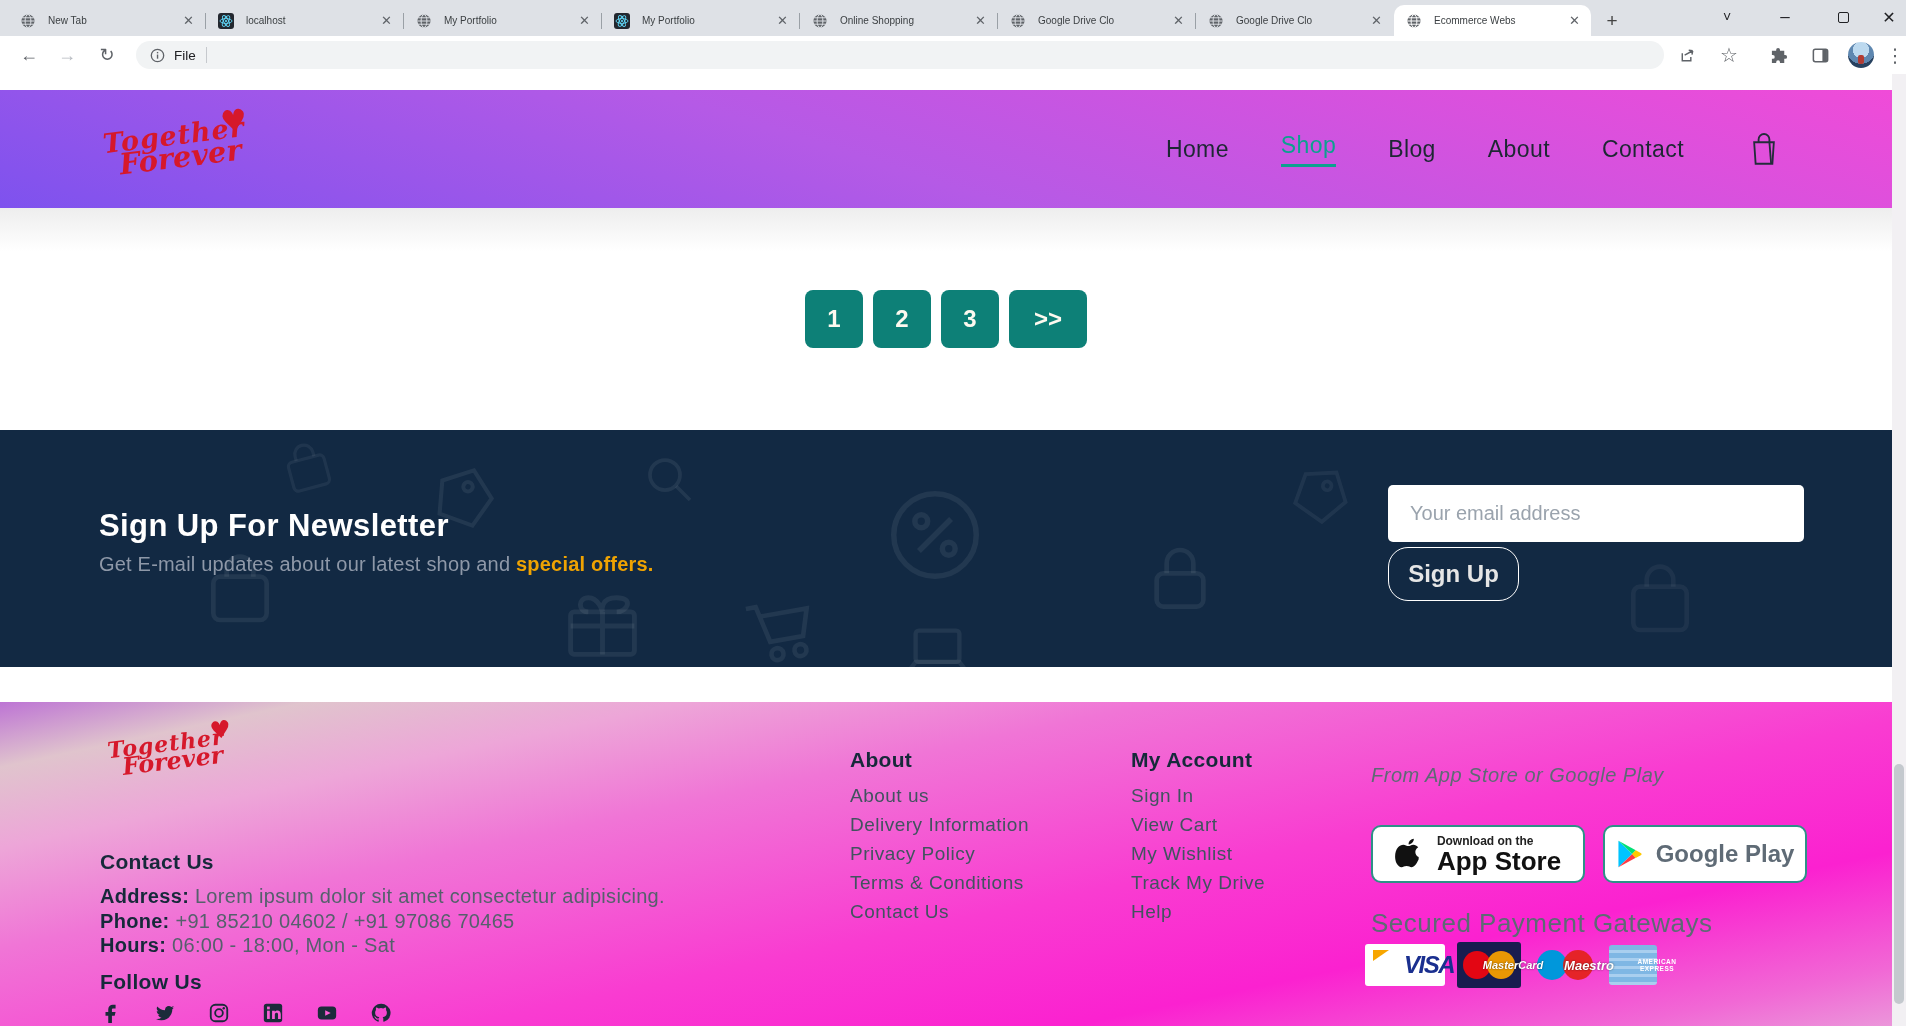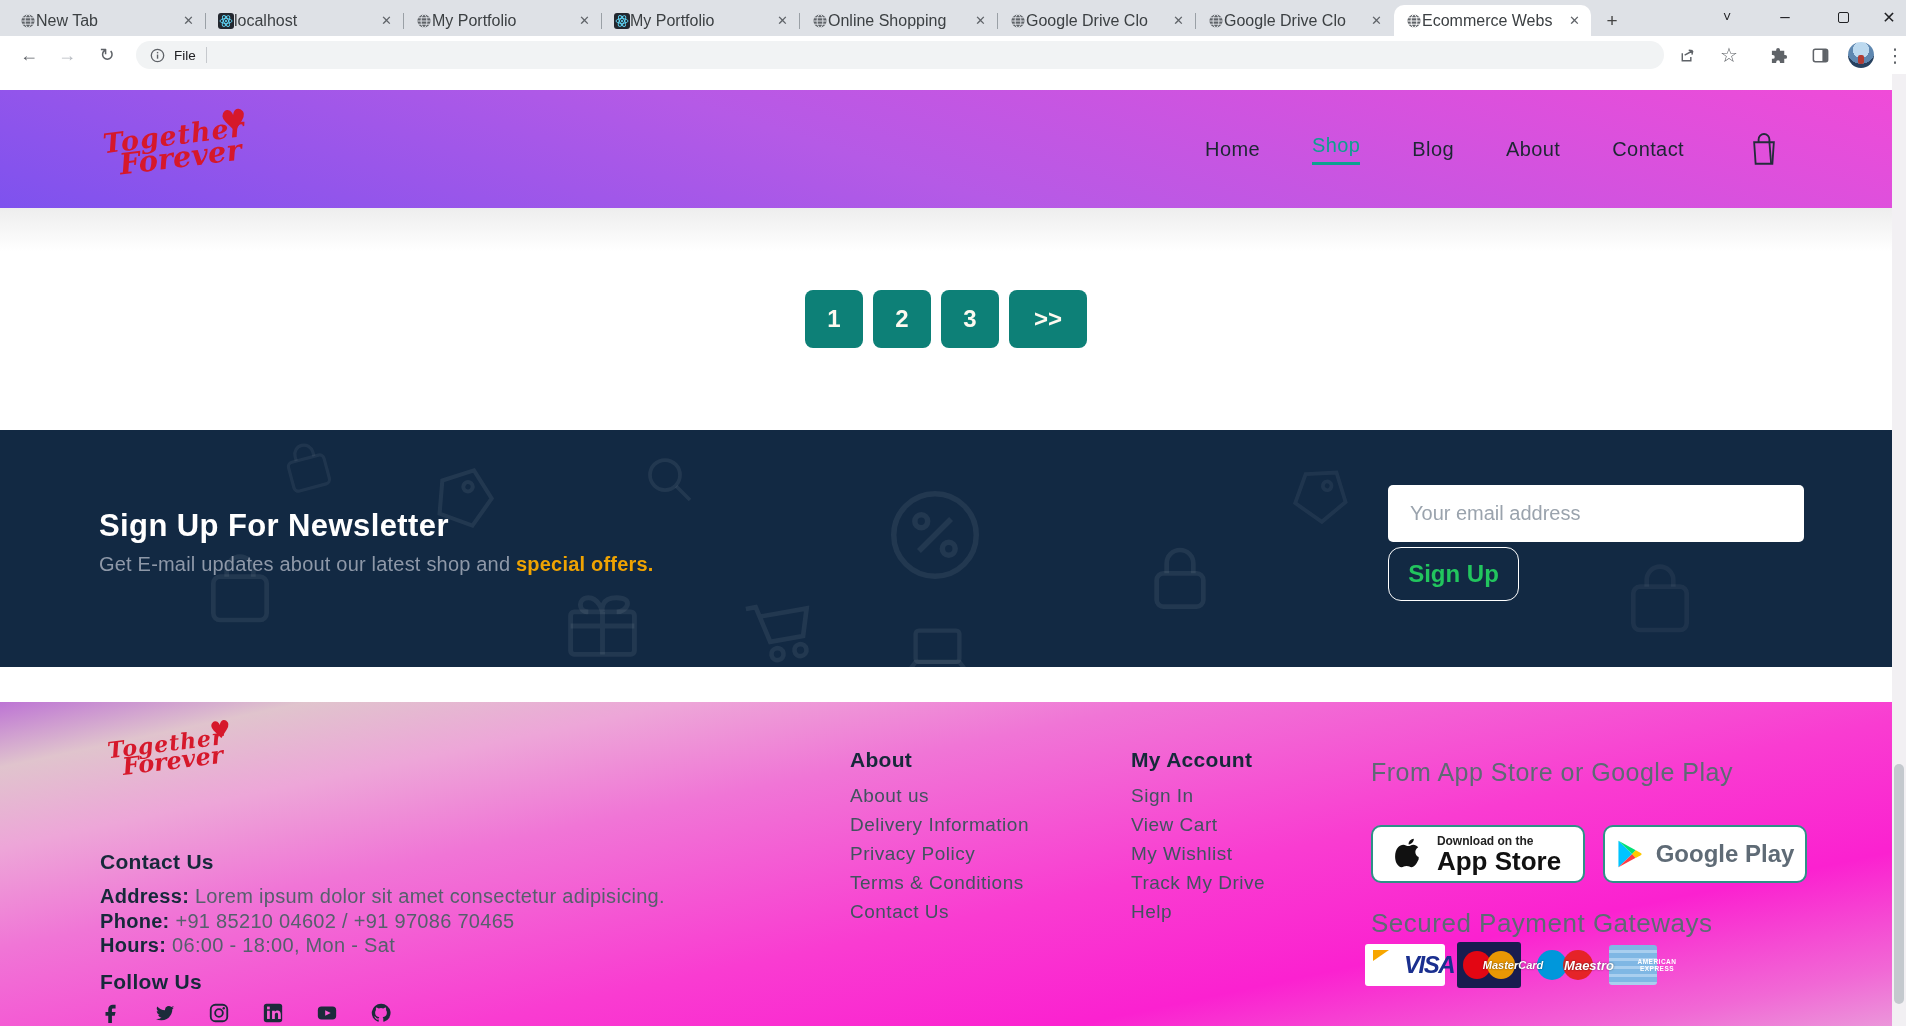--- a/index.html
+++ b/index.html
@@ -4,21 +4,21 @@
 <style>
   * { margin:0; padding:0; box-sizing:border-box; }
   html,body { background:#000; }
   body { font-family:"Liberation Sans", sans-serif; }
   .screen { position:relative; width:1906px; height:1026px; background:#fff; overflow:hidden; }
 
   
   .tabstrip { position:absolute; left:0; top:0; width:1906px; height:36px; background:#dee1e6; }
   .tab { position:absolute; top:5px; height:31px; width:197px; display:flex; align-items:center; padding:0 8px 0 12px; cursor:pointer; }
   .tab .tico { width:16px; height:16px; flex:0 0 16px; }
-  .tab .ttitle { flex:1; font-size:16px; color:#3c4043; margin-left:0; white-space:nowrap; overflow:hidden; }
+  .tab .ttitle { flex:1; font-size:10px; color:#3c4043; margin-left:12px; white-space:nowrap; overflow:hidden; }
   .tab .tclose { width:17px; height:17px; border-radius:50%; font-size:13px; color:#5f6368; display:flex; align-items:center; justify-content:center; }
   .tab.active { background:#fff; border-radius:10px 10px 0 0; }
   .tabsep { position:absolute; top:13px; width:1px; height:16px; background:#9aa0a6; }
   .newtab-btn { position:absolute; left:1598px; top:7px; width:28px; height:28px; border-radius:50%; display:flex; align-items:center; justify-content:center; font-size:19px; color:#444; }
   .winctl { position:absolute; top:0; height:34px; width:46px; display:flex; align-items:center; justify-content:center; color:#202124; font-size:14px; }
   .winctl.maxi span { width:11px; height:11px; border:1.2px solid #202124; border-radius:2px; display:block; }
 
   .toolbar { position:absolute; left:0; top:36px; width:1906px; height:38px; background:#fff; box-shadow:0 1px 0 #e4e6e9; }
   .navbtn { position:absolute; top:5px; width:30px; height:28px; display:flex; align-items:center; justify-content:center; font-size:18px; color:#5f6368; border-radius:50%; }
   .navbtn.fwd { color:#b6bac0; }
@@ -39,21 +39,21 @@
   
   .page { position:absolute; left:0; top:74px; width:1892px; height:952px; background:#fff; }
   .site-header { position:absolute; left:0; top:16px; width:1892px; height:118px;
                  background:linear-gradient(18deg,#7e52ee 0%, #b55ae6 45%, #f04bd8 100%); }
   .logo { position:relative; color:#d6182b; transform:rotate(-7deg); line-height:0.8; font-family:"DejaVu Serif", serif; font-style:italic; font-weight:bold; }
   .logo .lw1 { display:block; font-size:27px; letter-spacing:1px; }
   .logo .lw2 { display:block; font-size:29px; margin-left:14px; }
   .logo .lheart { position:absolute; right:-26px; top:-8px; font-size:30px; font-family:"DejaVu Sans",sans-serif; font-style:normal; }
   .logo.hdr { position:absolute; left:104px; top:36px; width:120px; }
   .mainnav { position:absolute; right:112px; top:0; height:118px; display:flex; align-items:center; gap:52px; }
-  .mainnav a { text-decoration:none; font-size:20px; color:#1d2733; letter-spacing:0.4px; font-weight:500; }
+  .mainnav a { text-decoration:none; font-size:23px; color:#1d2733; letter-spacing:0.4px; font-weight:500; }
   .mainnav a.active { color:#0ca18f; border-bottom:3px solid #0ca18f; padding-bottom:5px; }
   .cartbtn { margin-left:12px; display:flex; align-items:center; }
 
   
   .content { position:absolute; left:0; top:134px; width:1892px; height:222px; background:#fff; }
   .content::before { content:""; position:absolute; left:0; top:0; width:100%; height:48px;
                      background:linear-gradient(#dfdfdf, rgba(255,255,255,0) 90%); opacity:.55; }
   .pagination { position:absolute; left:0; top:82px; width:100%; display:flex; justify-content:center; gap:10px; }
   .pagebtn { min-width:58px; height:58px; padding:0 16px; background:#0d8077; color:#fdf9ef; border:none; border-radius:8px;
              font-size:24px; font-weight:bold; font-family:"Liberation Sans",sans-serif; display:flex; align-items:center; justify-content:center; cursor:pointer; }
@@ -63,38 +63,38 @@
   .newsletter { position:absolute; left:0; top:356px; width:1892px; height:237px; background:#122943; overflow:hidden; }
   .nl-pattern svg { position:absolute; }
   .nl-left { position:absolute; left:99px; top:78px; }
   .nl-title { color:#ffffff; font-size:31px; font-weight:800; letter-spacing:0.4px; }
   .nl-sub { margin-top:9px; font-size:20px; color:#8e98a8; letter-spacing:0.2px; }
   .nl-sub .hl { color:#efa302; font-weight:700; }
   .nl-input { position:absolute; left:1388px; top:55px; width:416px; height:57px; background:#fff; border:none; border-radius:5px;
               padding:8px 22px; font-size:20px; color:#333; font-family:"Liberation Sans",sans-serif; }
   .nl-input::placeholder { color:#9aa3ad; }
   .nl-signup { position:absolute; left:1388px; top:117px; width:131px; height:54px; background:transparent; border:1.5px solid #ffffff;
-               border-radius:13px; color:#22c55e; font-size:24px; font-weight:bold; font-family:"Liberation Sans",sans-serif; cursor:pointer; }
+               border-radius:20px; color:#e5e5e5; font-size:24px; font-weight:bold; font-family:"Liberation Sans",sans-serif; cursor:pointer; }
 
   
   .footer { position:absolute; left:0; top:628px; width:1892px; height:324px;
             background:linear-gradient(168deg,#bd74d4 0%, #e0c4cd 9%, #eda6d8 20%, #f075d6 34%, #f93cd1 58%, #fb21d0 76%, #f168d5 92%, #eb96da 100%); }
   .f-col { position:absolute; top:0; }
   .f-head { font-size:21px; font-weight:700; color:#16293a; letter-spacing:0.3px; }
   .f-link { display:block; font-size:19px; color:#41535f; text-decoration:none; letter-spacing:0.5px; margin-top:10px; line-height:19px; }
   .logo.ftr { position:absolute; left:104px; top:32px; width:110px; transform:rotate(-7deg) scale(0.92); }
   .contact-block { position:absolute; left:100px; top:148px; width:620px; }
   .c-line { font-size:20px; color:#55606c; letter-spacing:0.3px; line-height:23.5px; margin-top:1px; }
   .c-line b { color:#16293a; }
   .followus { position:absolute; left:100px; top:268px; }
   .socialrow { position:absolute; left:100px; top:300px; display:flex; gap:32px; align-items:flex-start; }
   .socialrow .si { width:22px; height:22px; display:block; }
 
   .installcol { position:absolute; left:1371px; top:0; }
-  .inst-sub { margin-top:10px; font-size:25px; color:#5d6a74; letter-spacing:0.5px; }
+  .inst-sub { margin-top:16px; font-size:20px; color:#5d6a74; letter-spacing:0.5px;font-style:italic; }
   .badge { position:absolute; background:#fff; border:2px solid #2d9187; border-radius:10px; display:flex; align-items:center; justify-content:center; gap:12px; cursor:pointer; }
   .badge.appstore { left:1371px; top:123px; width:214px; height:58px; }
   .badge.gplay { left:1603px; top:123px; width:204px; height:58px; }
   .as-txt .s { display:block; font-size:12px; color:#222; font-weight:600; }
   .as-txt .b { display:block; font-size:26px; color:#111; font-weight:700; line-height:26px; }
   .gp-txt { font-size:24px; color:#5f6b76; font-weight:600; }
   .pay-head { position:absolute; left:1371px; top:206px; font-size:26px; color:#5d6a74; letter-spacing:0.5px; }
   .cards { position:absolute; left:1365px; top:240px; display:flex; align-items:center; gap:12px; }
   .card { border-radius:3px; position:relative; display:flex; align-items:center; justify-content:center;padding-left:48px; }
   .card.visa { width:80px; height:42px; background:#fff; }

